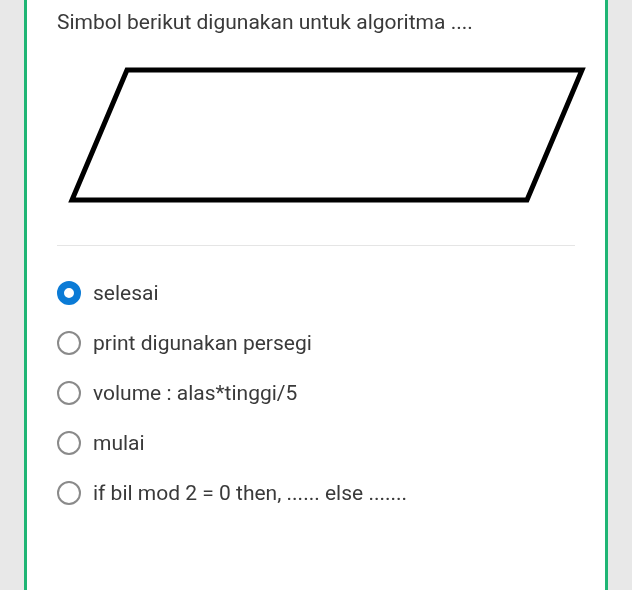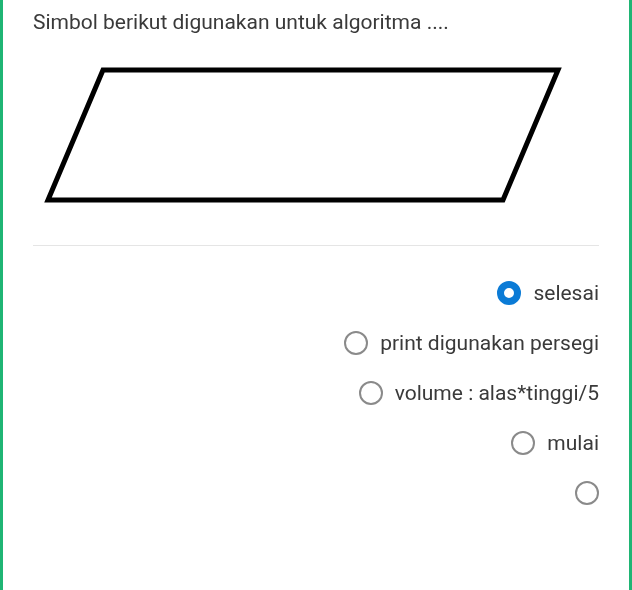--- a/index.html
+++ b/index.html
@@ -8,21 +8,21 @@
       padding: 0;
     }
     body {
       font-family: -apple-system, BlinkMacSystemFont, "Segoe UI", Roboto, Helvetica, Arial, sans-serif;
       background: #e8e8e8;
       width: 632px;
       height: 590px;
       overflow: hidden;
     }
     .outer {
-      padding: 0 0;
+      padding: 0 24px;
       height: 100%;
     }
     .card {
       background: #ffffff;
       border-left: 3px solid #1fb574;
       border-right: 3px solid #1fb574;
       height: 100%;
       padding: 8px 30px 0 30px;
     }
     .question-text {
@@ -45,21 +45,20 @@
     .options {
       display: flex;
       flex-direction: column;
       gap: 26px;
     }
     .option {
       display: flex;
       align-items: center;
       gap: 12px;
       cursor: pointer;
-      justify-content: flex-end;
     }
     .radio {
       width: 24px;
       height: 24px;
       border-radius: 50%;
       flex-shrink: 0;
       position: relative;
     }
     .radio-unselected {
       border: 2px solid #8a8a8a;
@@ -101,16 +100,17 @@
       <div class="option">
         <span class="radio radio-unselected"></span>
         <span class="option-label">volume : alas*tinggi/5</span>
       </div>
       <div class="option">
         <span class="radio radio-unselected"></span>
         <span class="option-label">mulai</span>
       </div>
       <div class="option">
         <span class="radio radio-unselected"></span>
+        <span class="option-label">if bil mod 2 = 0 then, ...... else .......</span>
       </div>
     </div>
   </div>
 </div>
 
 </body></html>

